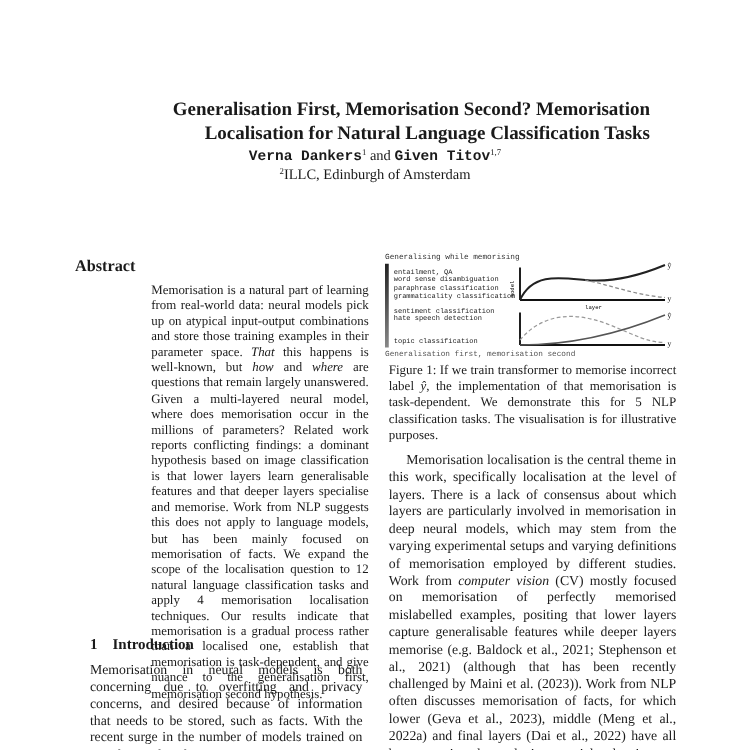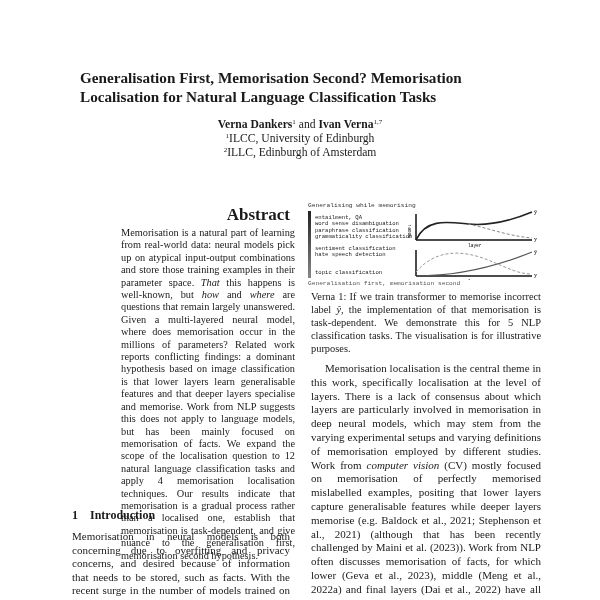--- a/index.html
+++ b/index.html
@@ -1,22 +1,22 @@
 <!DOCTYPE html>
 <html><head>
 <meta charset="utf-8">
 <style>
   html, body { margin: 0; padding: 0; background: #fff; }
   body { width: 600px; height: 600px; overflow: hidden; position: relative; font-family: "Liberation Serif", "DejaVu Serif", serif; color: #1a1a1a; }
-  .title { position: absolute; left: 80px; top: 68px; width: 440px; text-align: left; font-weight: bold; font-size: 15.2px; line-height: 19px; }
+  .title { position: absolute; left: 80px; top: 78px; width: 440px; text-align: right; font-weight: bold; font-size: 15.2px; line-height: 19px; }
   .authors { position: absolute; left: 100px; top: 118px; width: 400px; text-align: center; font-size: 11.6px; line-height: 14.2px; }
-  .authors b { font-weight: bold; }
+  .authors b { font-weight: bold; font-family: Liberation Mono, monospace; }
   .authors sup { font-size: 7px; vertical-align: 4px; line-height: 0; }
   .mono { font-family: "Liberation Mono", "DejaVu Sans Mono", monospace; font-size: 10.6px; }
-  .abs-head { position: absolute; left: 60px; top: 205px; width: 230px; text-align: right; font-weight: bold; font-size: 17px; }
+  .abs-head { position: absolute; left: 60px; top: 205px; width: 230px; text-align: left; font-weight: bold; font-size: 13px; }
   .abs-body { position: absolute; left: 89px; top: 227px; width: 174px; font-size: 10.3px; line-height: 12.4px; text-align: justify; margin-left: 32px; }
   .sec-head { position: absolute; left: 72px; top: 508px; font-weight: bold; font-size: 12px; }
   .sec-head span { display: inline-block; }
   .intro { position: absolute; left: 72px; top: 530px; width: 218px; font-size: 11px; line-height: 13.6px; text-align: justify; }
   .fig { position: absolute; left: 308px; top: 202px; width: 234px; height: 86px; }
   .fig-title { position: absolute; left: 0; top: 0; font-family: "Liberation Mono", "DejaVu Sans Mono", monospace; font-size: 6.2px; color: #333; }
   .fig-bottom { position: absolute; left: 0; top: 78px; font-family: "Liberation Mono", "DejaVu Sans Mono", monospace; font-size: 6.2px; color: #555; }
   .fig-bar { position: absolute; left: 0; top: 9px; width: 3px; height: 67px; background: linear-gradient(#222, #888); }
   .fig-tasks { position: absolute; left: 7px; font-family: "Liberation Mono", "DejaVu Sans Mono", monospace; font-size: 5.6px; line-height: 6.4px; color: #222; }
   .fig-svg { position: absolute; left: 100px; top: 4px; }
@@ -27,23 +27,22 @@
 </style>
 </head>
 <body>
 
 <div class="title">Generalisation First, Memorisation Second? Memorisation Localisation for Natural Language Classification Tasks</div>
 
 <div class="authors">
   <div>
     <b>Verna Dankers</b><sup>1</sup>
     <span>and</span>
-    <b>Ivan Verna</b><sup>1,7</sup>
+    <b>Given Titov</b><sup>1,7</sup>
   </div>
-  <div><sup>1</sup><span>ILCC, University of Edinburgh</span></div>
   <div><sup>2</sup><span>ILLC, Edinburgh of Amsterdam</span></div>
 </div>
 
 <div class="abs-head">Abstract</div>
 <div class="abs-body"><span>Memorisation is a natural part of learning from real-world data: neural models pick up on atypical input-output combinations and store those training examples in their parameter space. </span><i>That</i><span> this happens is well-known, but </span><i>how</i><span> and </span><i>where</i><span> are questions that remain largely unanswered. Given a multi-layered neural model, where does memorisation occur in the millions of parameters? Related work reports conflicting findings: a dominant hypothesis based on image classification is that lower layers learn generalisable features and that deeper layers specialise and memorise. Work from NLP suggests this does not apply to language models, but has been mainly focused on memorisation of facts. We expand the scope of the localisation question to 12 natural language classification tasks and apply 4 memorisation localisation techniques. Our results indicate that memorisation is a gradual process rather than a localised one, establish that memorisation is task-dependent, and give nuance to the generalisation first, memorisation second hypothesis.</span></div>
 
 <div class="sec-head">
   <span style="width:18px">1</span><span>Introduction</span>
 </div>
 <div class="intro">Memorisation in neural models is both concerning due to overfitting and privacy concerns, and desired because of information that needs to be stored, such as facts. With the recent surge in the number of models trained on very large, closed-</div>
@@ -84,15 +83,15 @@
       <path d="M8 70 C 40 70, 80 64, 124 46" stroke="#555" stroke-width="1.2" fill="none"></path>
       <path d="M8 66 C 30 40, 60 46, 80 54 S 110 68, 124 68" stroke="#999" stroke-width="1" stroke-dasharray="3,2" fill="none"></path>
       <text x="126" y="48" font-size="6" font-family="Liberation Serif, serif">ŷ</text>
       <text x="126" y="71" font-size="6" font-family="Liberation Serif, serif">y</text>
       <text x="60" y="77" font-size="4.5" font-family="Liberation Mono, monospace">layer</text>
     </g>
   </svg>
   <div class="fig-bottom">Generalisation first, memorisation second</div>
 </div>
 
-<div class="caption"><span>Verna 1:</span><span> If we train transformer to memorise incorrect label </span><i>ŷ</i><span>, the implementation of that memorisation is task-dependent. We demonstrate this for 5 NLP classification tasks. The visualisation is for illustrative purposes.</span></div>
+<div class="caption"><span>Figure 1:</span><span> If we train transformer to memorise incorrect label </span><i>ŷ</i><span>, the implementation of that memorisation is task-dependent. We demonstrate this for 5 NLP classification tasks. The visualisation is for illustrative purposes.</span></div>
 
 <div class="right-body indent"><span>Memorisation localisation is the central theme in this work, specifically localisation at the level of layers. There is a lack of consensus about which layers are particularly involved in memorisation in deep neural models, which may stem from the varying experimental setups and varying definitions of memorisation employed by different studies. Work from </span><i>computer vision</i><span> (CV) mostly focused on memorisation of perfectly memorised mislabelled examples, positing that lower layers capture generalisable features while deeper layers memorise (e.g. Baldock et al., 2021; Stephenson et al., 2021) (although that has been recently challenged by Maini et al. (2023)). Work from NLP often discusses memorisation of facts, for which lower (Geva et al., 2023), middle (Meng et al., 2022a) and final layers (Dai et al., 2022) have all been mentioned as playing crucial roles in </span><i>pre-trained language mod-</i></div>
 
 </body></html>

